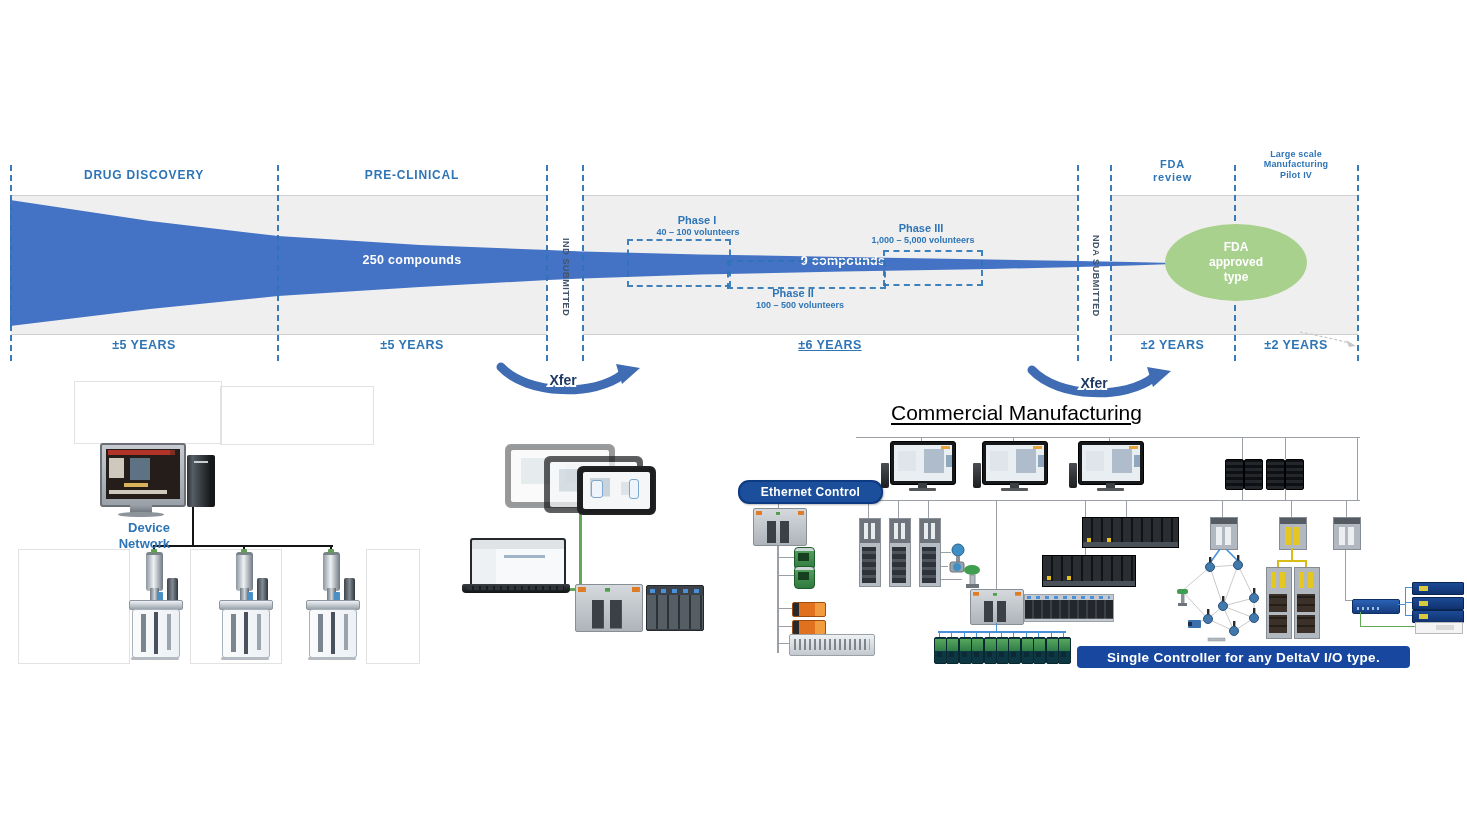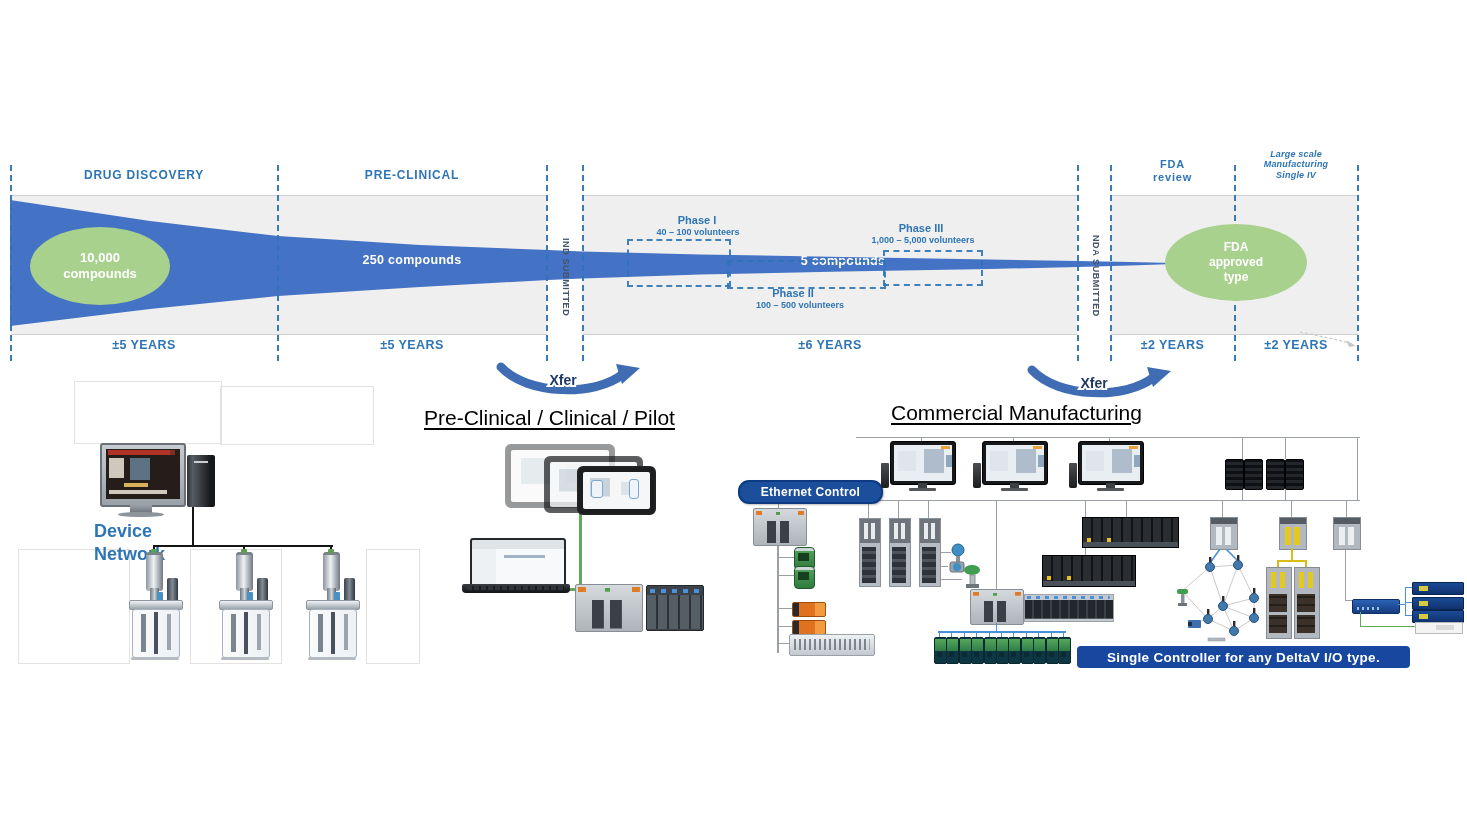--- a/index.html
+++ b/index.html
@@ -2,21 +2,21 @@
 <html><head>
 <meta charset="utf-8">
 <style>
   html,body{margin:0;padding:0;background:#fff;font-family:"Liberation Sans",sans-serif;}
   .canvas{position:relative;width:1467px;height:826px;background:#fff;overflow:hidden;}
   .abs{position:absolute;}
   
   .band-seg{position:absolute;top:195px;height:138px;background:#efefef;border-top:1px solid #cfcfcf;border-bottom:1px solid #cfcfcf;}
   .vdash{position:absolute;top:165px;height:196px;width:0;border-left:2px dashed #2E75B6;opacity:.95;}
   .stage-hdr{position:absolute;color:#2E75B6;font-weight:bold;font-size:12px;letter-spacing:.8px;text-align:center;line-height:1.15;}
-  .stage-hdr.small{font-size:9px;letter-spacing:.2px;font-style:italic;}
+  .stage-hdr.small{font-size:9px;letter-spacing:.2px;}
   .stage-hdr.mid{font-size:11px;}
   .years{position:absolute;top:338px;color:#2E75B6;font-weight:bold;font-size:12.5px;letter-spacing:.4px;text-align:center;}
   .vtext{position:absolute;writing-mode:vertical-rl;color:#44546A;font-weight:bold;font-size:9px;letter-spacing:.6px;text-align:center;}
   .gcirc{position:absolute;background:#A9D18E;border-radius:50%;display:flex;flex-direction:column;align-items:center;justify-content:center;color:#fff;font-weight:bold;line-height:1.25;text-align:center;}
   .band-count{position:absolute;color:#fff;font-weight:bold;font-size:12.5px;text-align:center;letter-spacing:.3px;}
   .phase-t{position:absolute;color:#2E75B6;font-weight:bold;font-size:11px;text-align:center;}
   .phase-v{position:absolute;color:#2E75B6;font-weight:bold;font-size:9px;text-align:center;}
   .phase-box{position:absolute;border:2px dashed #2E75B6;opacity:.9;}
   
   .sec-title{position:absolute;font-size:21px;color:#000;text-decoration:underline;text-underline-offset:3px;white-space:nowrap;}
@@ -31,21 +31,21 @@
   .crt{position:absolute;width:82px;height:60px;border:2px solid #6a7076;border-radius:3px;background:linear-gradient(#c7ccd2,#9aa1a8);}
   .crt-screen{position:absolute;left:4px;top:4px;right:4px;bottom:6px;background:#241d19;
     background-image:linear-gradient(#b23429,#b23429),linear-gradient(#7e2f24,#7e2f24),linear-gradient(#cfc9bd,#cfc9bd),linear-gradient(#5d7384,#5d7384),linear-gradient(#d8b35a,#d8b35a),linear-gradient(#cfc9bd,#cfc9bd);
     background-size:62px 5px,9px 5px,15px 20px,20px 22px,24px 4px,58px 4px;
     background-position:2px 1px,60px 1px,3px 9px,24px 9px,18px 34px,3px 41px;background-repeat:no-repeat;}
   .crt-stand{position:absolute;width:22px;height:8px;background:linear-gradient(#9aa1a8,#6d747b);}
   .crt-base{position:absolute;width:46px;height:5px;background:#8d949b;border-radius:50%/60%;}
   .tower{position:absolute;width:28px;height:52px;border-radius:2px;background:linear-gradient(90deg,#2c3136,#565d64 20%,#15181b 85%);
     background-image:linear-gradient(#c8cdd2,#c8cdd2),linear-gradient(90deg,#2c3136,#565d64 20%,#15181b 85%);
     background-size:14px 2px,100% 100%;background-position:7px 6px,0 0;background-repeat:no-repeat;}
-  .dev-net{position:absolute;color:#2E75B6;font-weight:bold;font-size:18px;line-height:1.25;text-align:left;}
+  .dev-net{position:absolute;color:#2E75B6;font-weight:bold;font-size:13px;line-height:1.25;text-align:right;}
   .bioreactor{position:absolute;width:56px;height:113px;}
   .bx-motor{position:absolute;left:19px;top:0;width:17px;height:36px;border-radius:3px;border-top:3px solid #7a8289;
     background:linear-gradient(90deg,#8d959e 0%,#eef2f5 45%,#6f7781 100%);}
   .bx-motor::before{content:'';position:absolute;left:5px;top:-6px;width:6px;height:4px;background:#5f9e53;border-radius:1px;}
   .bx-neck{position:absolute;left:23px;top:36px;width:9px;height:13px;background:linear-gradient(90deg,#6f7781,#cdd4da,#5c646d);}
   .bx-head{position:absolute;left:2px;top:48px;width:52px;height:8px;background:linear-gradient(#f0f3f6,#9aa3ac);border:1px solid #8d959e;border-radius:2px;}
   .bx-vessel{position:absolute;left:5px;top:57px;width:46px;height:47px;border:1px solid #a9b2ba;border-radius:3px;
     background-color:rgba(225,232,238,.6);
     background-image:linear-gradient(#49525c,#49525c),linear-gradient(#7b858f,#7b858f),linear-gradient(#9aa4ad,#9aa4ad),linear-gradient(90deg,rgba(255,255,255,.7),rgba(255,255,255,0));
     background-size:4px 42px,5px 38px,4px 36px,100% 100%;background-position:21px 2px,8px 4px,34px 4px,0 0;background-repeat:no-repeat;}
@@ -145,44 +145,40 @@
 
   <div class="stage-hdr" style="left:10px;top:169px;width:268px;">DRUG DISCOVERY</div>
   <div class="stage-hdr" style="left:277px;top:169px;width:270px;">PRE-CLINICAL</div>
   <div class="stage-hdr mid" style="left:1110px;top:158px;width:125px;">
     <span style="display:block">FDA</span>
     <span style="display:block">review</span>
   </div>
   <div class="stage-hdr small" style="left:1234px;top:149px;width:124px;">
     <span style="display:block">Large scale</span>
     <span style="display:block">Manufacturing</span>
-    <span style="display:block">Single IV</span>
+    <span style="display:block">Pilot IV</span>
   </div>
 
   <div class="years" style="left:10px;width:268px;">±5 YEARS</div>
   <div class="years" style="left:277px;width:270px;">±5 YEARS</div>
-  <div class="years" style="left:582px;width:496px;">±6 YEARS</div>
+  <div class="years" style="left:582px;width:496px;text-decoration:underline;">±6 YEARS</div>
   <div class="years" style="left:1110px;width:125px;">±2 YEARS</div>
   <div class="years" style="left:1234px;width:124px;">±2 YEARS</div>
 
   <div class="vtext" style="left:553px;top:227px;height:100px;width:18px;">IND SUBMITTED</div>
   <div class="vtext" style="left:1083px;top:226px;height:100px;width:18px;">NDA SUBMITTED</div>
 
-  <div class="gcirc" style="left:30px;top:227px;width:140px;height:78px;font-size:13px;">
-    <span>10,000</span>
-    <span>compounds</span>
-  </div>
   <div class="gcirc" style="left:1165px;top:224px;width:142px;height:77px;font-size:12px;">
     <span>FDA</span>
     <span>approved</span>
     <span>type</span>
   </div>
 
   <div class="band-count" style="left:330px;top:253px;width:164px;">250 compounds</div>
-  <div class="band-count" style="left:770px;top:254px;width:146px;">5 compounds</div>
+  <div class="band-count" style="left:770px;top:254px;width:146px;">9 compounds</div>
 
   <div class="phase-t" style="left:640px;top:214px;width:114px;">Phase I</div>
   <div class="phase-v" style="left:628px;top:227px;width:140px;">40 – 100 volunteers</div>
   <div class="phase-box" style="left:627px;top:239px;width:100px;height:44px;"></div>
   <div class="phase-box" style="left:727px;top:260px;width:155px;height:25px;"></div>
   <div class="phase-t" style="left:735px;top:287px;width:116px;">Phase II</div>
   <div class="phase-v" style="left:726px;top:300px;width:148px;">100 – 500 volunteers</div>
   <div class="phase-t" style="left:860px;top:222px;width:122px;">Phase III</div>
   <div class="phase-v" style="left:848px;top:235px;width:150px;">1,000 – 5,000 volunteers</div>
   <div class="phase-box" style="left:883px;top:250px;width:96px;height:32px;"></div>
@@ -196,21 +192,20 @@
     <path d="M6,6 C32,34 100,36 128,13" fill="none" stroke="#3f6cb3" stroke-width="9" stroke-linecap="round"></path>
     <polygon points="121,3 145,7 127,23" fill="#3f6cb3"></polygon>
     <text x="68" y="24" text-anchor="middle" font-size="14" font-weight="bold" fill="#1F3864" stroke="#ffffff" stroke-width="4" paint-order="stroke" font-family="Liberation Sans, sans-serif">Xfer</text>
   </svg>
   <svg class="abs" style="left:1026px;top:364px;" width="145" height="38" viewBox="0 0 145 38">
     <path d="M6,6 C32,34 100,36 128,13" fill="none" stroke="#3f6cb3" stroke-width="9" stroke-linecap="round"></path>
     <polygon points="121,3 145,7 127,23" fill="#3f6cb3"></polygon>
     <text x="68" y="24" text-anchor="middle" font-size="14" font-weight="bold" fill="#1F3864" stroke="#ffffff" stroke-width="4" paint-order="stroke" font-family="Liberation Sans, sans-serif">Xfer</text>
   </svg>
 
-  <div class="sec-title" style="left:424px;top:406px;">Pre-Clinical / Clinical / Pilot</div>
   <div class="sec-title" style="left:891px;top:401px;">Commercial Manufacturing</div>
 
   <div class="ghost" style="left:74px;top:381px;width:146px;height:61px;"></div>
   <div class="ghost" style="left:220px;top:386px;width:152px;height:57px;"></div>
   <div class="ghost" style="left:18px;top:549px;width:110px;height:113px;"></div>
   <div class="ghost" style="left:190px;top:549px;width:90px;height:113px;"></div>
   <div class="ghost" style="left:366px;top:549px;width:52px;height:113px;"></div>
 
   <div class="wire-k" style="left:192px;top:507px;width:2px;height:40px;"></div>
   <div class="wire-k" style="left:153px;top:545px;width:180px;height:2px;"></div>

